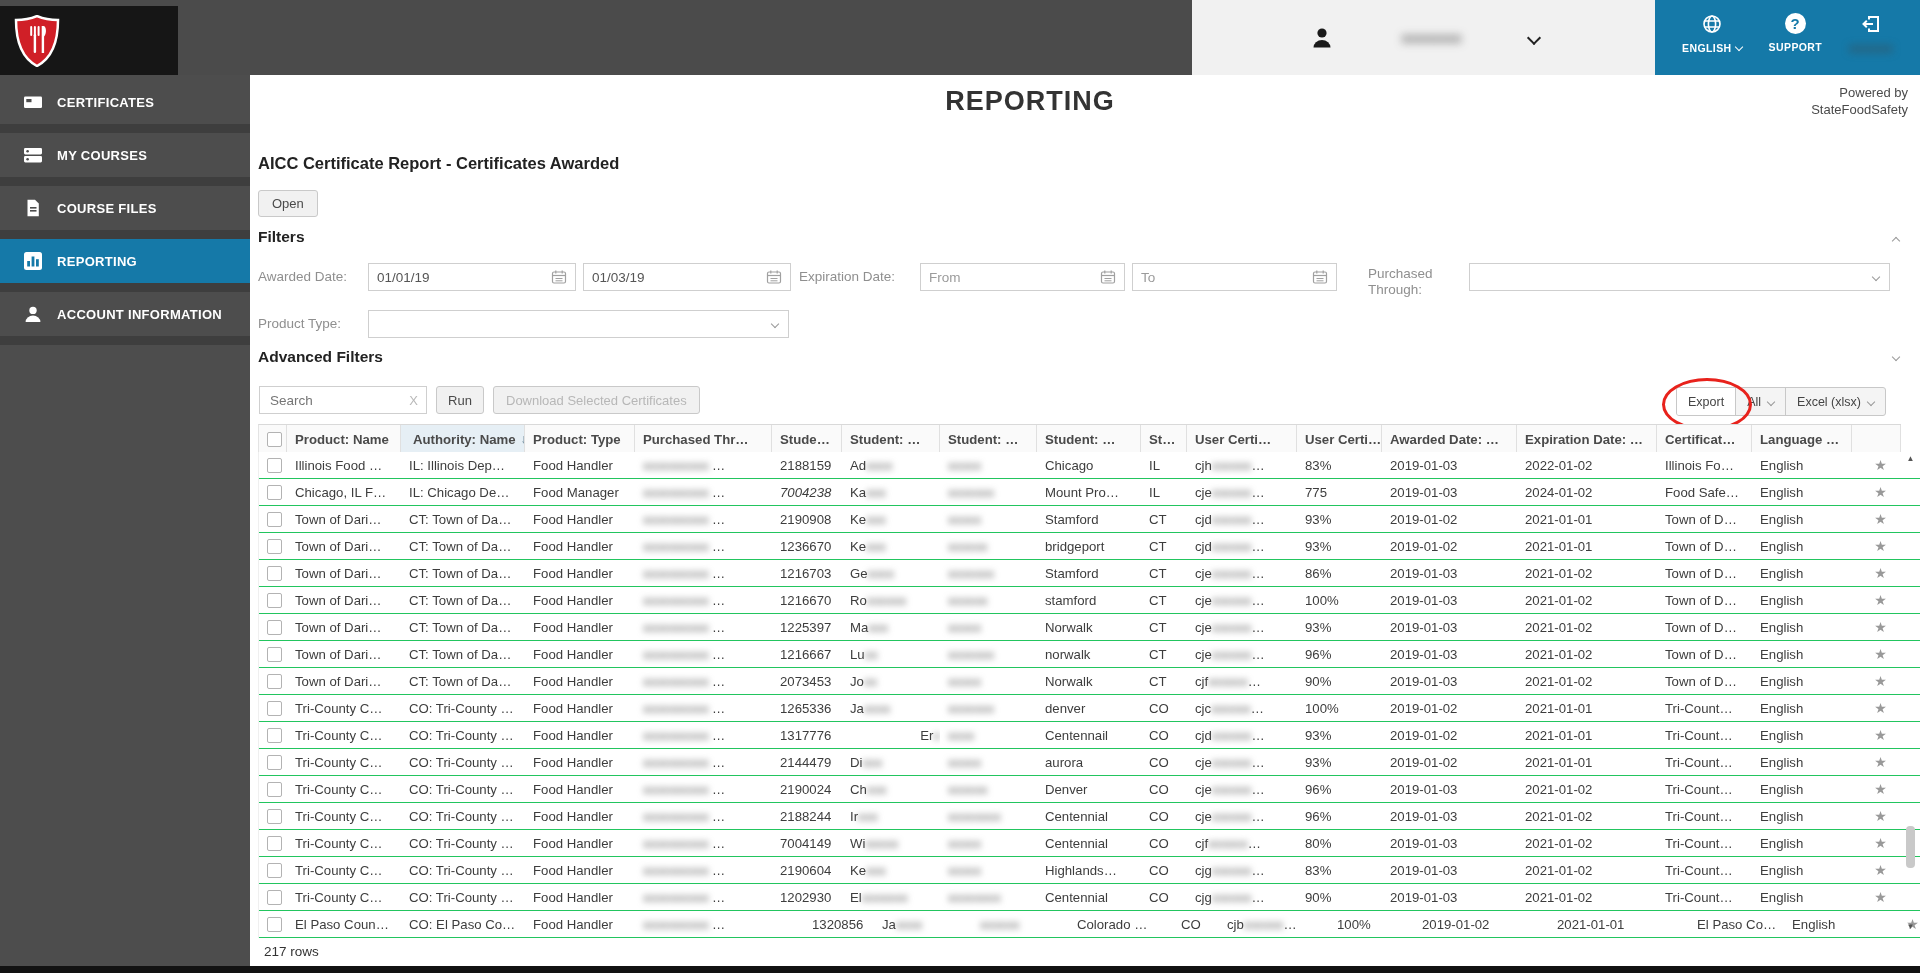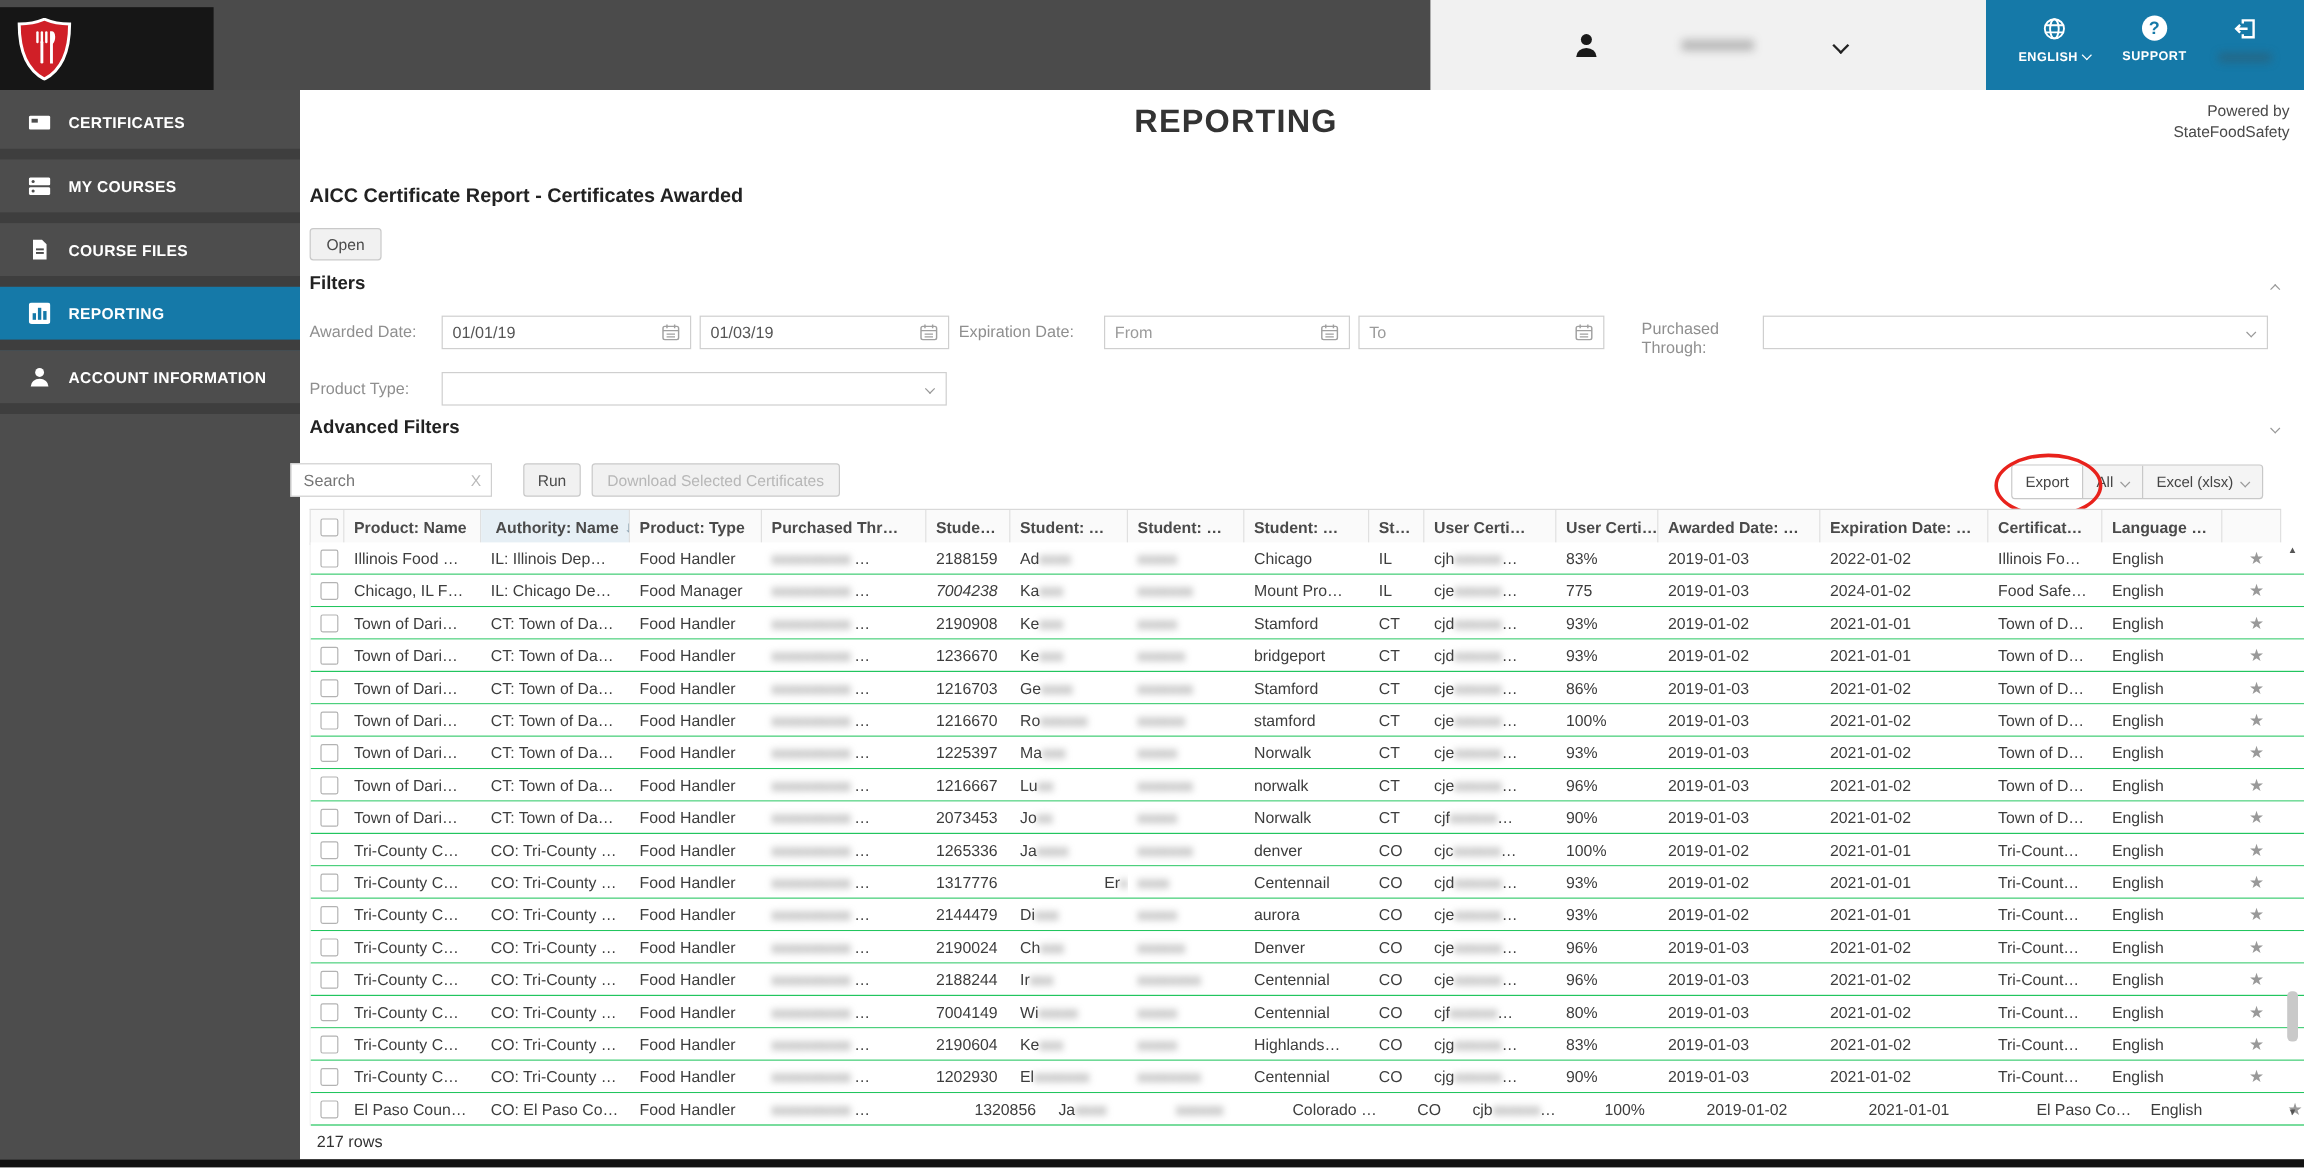--- a/index.html
+++ b/index.html
@@ -59,21 +59,21 @@
   #awarded-to{left:583px;top:263px;width:208px;}
   #exp-label{left:799px;top:263px;}
   #exp-from{left:920px;top:263px;width:205px;}
   #exp-to{left:1132px;top:263px;width:205px;}
   #purchased-label{left:1368px;top:266px;width:100px;line-height:16px;}
   #purchased-dd{left:1469px;top:263px;width:421px;}
   #ptype-label{left:258px;top:310px;}
   #ptype-dd{left:368px;top:310px;width:421px;}
 
   
-  #search-box{left:242px;top:386px;width:168px;height:28px;border:1px solid #cfcfcf;background:#fff;display:flex;
+  #search-box{left:259px;top:386px;width:168px;height:28px;border:1px solid #cfcfcf;background:#fff;display:flex;
               align-items:center;padding:0 8px;box-sizing:border-box;}
   #search-box input{border:none;outline:none;flex:1;font-size:13.5px;color:#555;font-family:"Liberation Sans",sans-serif;min-width:0;background:transparent;}
   #search-clear{color:#b9b9b9;font-size:13px;}
   #run-btn{left:436px;top:386px;width:48px;height:28px;}
   #download-btn{left:493px;top:386px;height:28px;padding:0 12px;color:#b7b7b7;}
   #export-group{left:1676px;top:387px;height:29px;display:flex;border:1px solid #c8c8c8;border-radius:3px;
                 background:#f4f4f4;box-sizing:border-box;overflow:hidden;}
   .eseg{display:flex;align-items:center;gap:7px;padding:0 11px;font-size:12.5px;color:#444;cursor:pointer;}
   .eseg.first{background:#fff;border-right:1px solid #c8c8c8;}
   .eseg.mid{border-right:1px solid #c8c8c8;}

